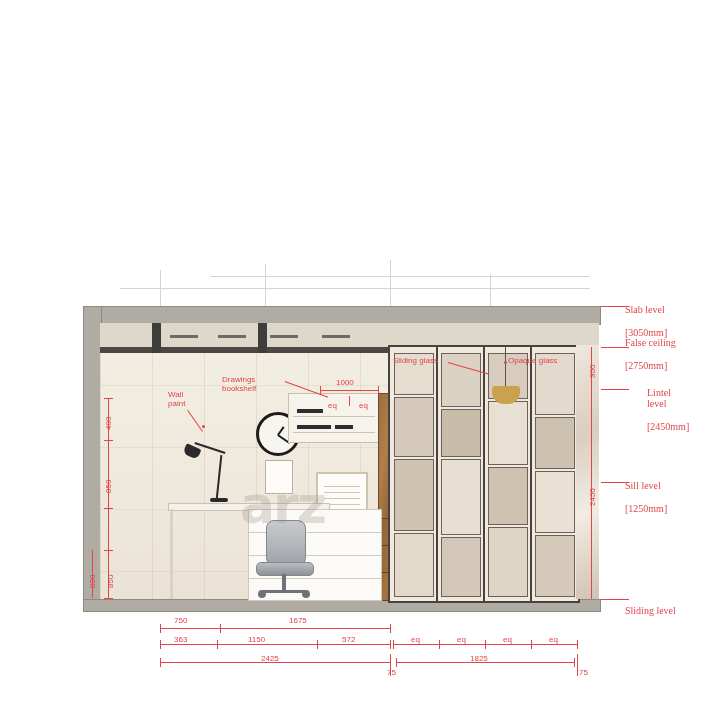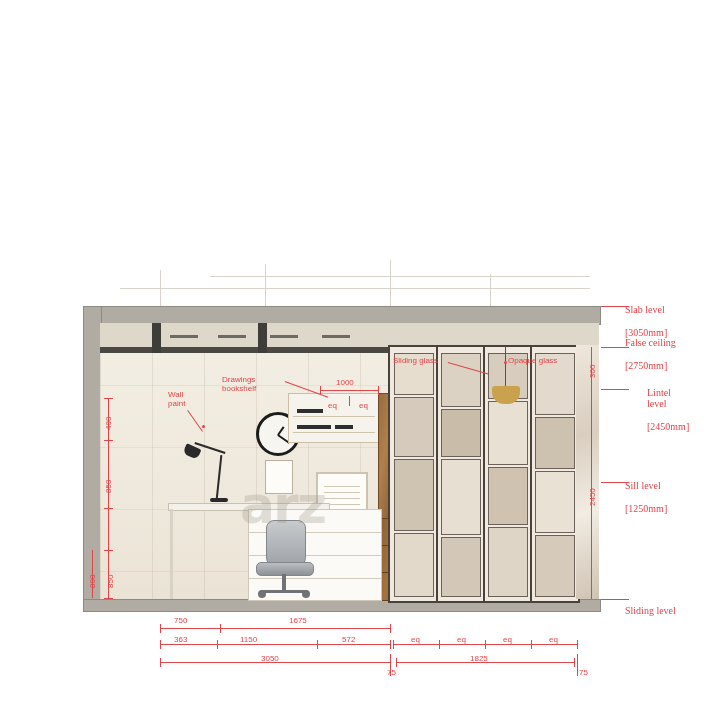--- a/index.html
+++ b/index.html
@@ -392,27 +392,27 @@
     <div class="tick" style="left:330px;top:374px;height:9px;"></div>
     <div class="dimlabel" style="left:114px;top:366px;">750</div>
     <div class="dimlabel" style="left:229px;top:366px;">1675</div>
 
     <div class="dimline" style="left:100px;top:394px;width:230px;height:1px;"></div>
     <div class="tick" style="left:100px;top:390px;height:9px;"></div>
     <div class="tick" style="left:157px;top:390px;height:9px;"></div>
     <div class="tick" style="left:257px;top:390px;height:9px;"></div>
     <div class="tick" style="left:330px;top:390px;height:9px;"></div>
     <div class="dimlabel" style="left:114px;top:385px;">363</div>
-    <div class="dimlabel" style="left:180px;top:385px;">1150</div>
+    <div class="dimlabel" style="left:188px;top:385px;">1150</div>
     <div class="dimlabel" style="left:282px;top:385px;text-align:center;">572</div>
 
     <div class="dimline" style="left:100px;top:412px;width:230px;height:1px;"></div>
     <div class="tick" style="left:100px;top:408px;height:9px;"></div>
     <div class="tick" style="left:330px;top:408px;height:9px;"></div>
-    <div class="dimlabel" style="left:201px;top:404px;">3050</div>
+    <div class="dimlabel" style="left:201px;top:404px;">2425</div>
 
     <div class="dimline" style="left:333px;top:394px;width:184px;height:1px;"></div>
     <div class="tick" style="left:333px;top:390px;height:9px;"></div>
     <div class="tick" style="left:379px;top:390px;height:9px;"></div>
     <div class="tick" style="left:425px;top:390px;height:9px;"></div>
     <div class="tick" style="left:471px;top:390px;height:9px;"></div>
     <div class="tick" style="left:517px;top:390px;height:9px;"></div>
     <div class="dimlabel" style="left:351px;top:385px;">eq</div>
     <div class="dimlabel" style="left:397px;top:385px;">eq</div>
     <div class="dimlabel" style="left:443px;top:385px;">eq</div>

